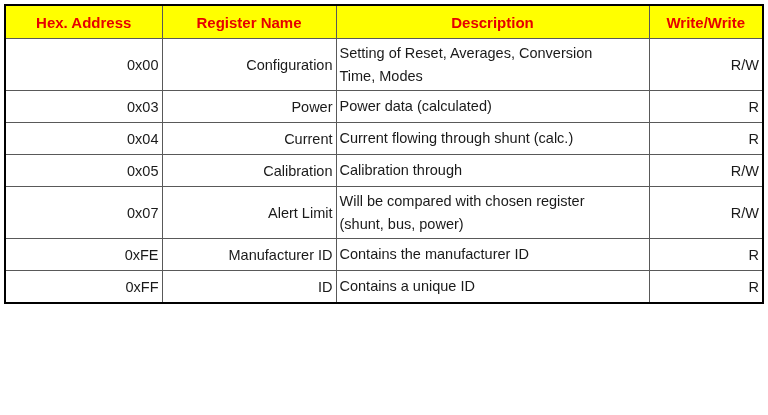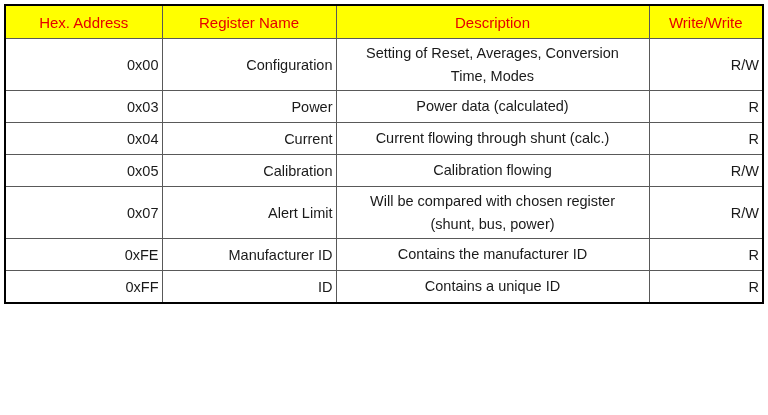--- a/index.html
+++ b/index.html
@@ -33,34 +33,34 @@
 
   table.register-map th,
   table.register-map td {
     border: 1px solid var(--grid-border, #595959);
     vertical-align: middle;
     overflow: hidden;
   }
   thead th {
     background: var(--header-bg, #ffff00);
     color: var(--header-text, #e60000);
-    font-weight: normal;
+    font-weight: bold;
     font-size: 15px;
     height: 30px;
     text-align: center;
     padding: 1px 2px;
   }
   tbody td {
     color: var(--body-text, #1a1a1a);
     font-size: 14.5px;
     text-align: right;
     padding: 1px 3px;
   }
   tbody td.desc {
-    text-align: center;
+    text-align: left;
     white-space: pre-line;
     line-height: 1.55;
   }
   tr.h-single td { height: 29px; }
   tr.h-double td { height: 49px; }
 </style>
 </head>
 <body style="background: rgb(255, 255, 255);">
 
 <div class="page">
@@ -95,21 +95,21 @@
       </tr>
       <tr class="h-single">
         <td>0x04</td>
         <td>Current</td>
         <td class="desc">Current flowing through shunt (calc.)</td>
         <td>R</td>
       </tr>
       <tr class="h-single">
         <td>0x05</td>
         <td>Calibration</td>
-        <td class="desc">Calibration flowing</td>
+        <td class="desc">Calibration through</td>
         <td>R/W</td>
       </tr>
       <tr class="h-double">
         <td>0x07</td>
         <td>Alert Limit</td>
         <td class="desc">Will be compared with chosen register
 (shunt, bus, power)</td>
         <td>R/W</td>
       </tr>
       <tr class="h-single">

